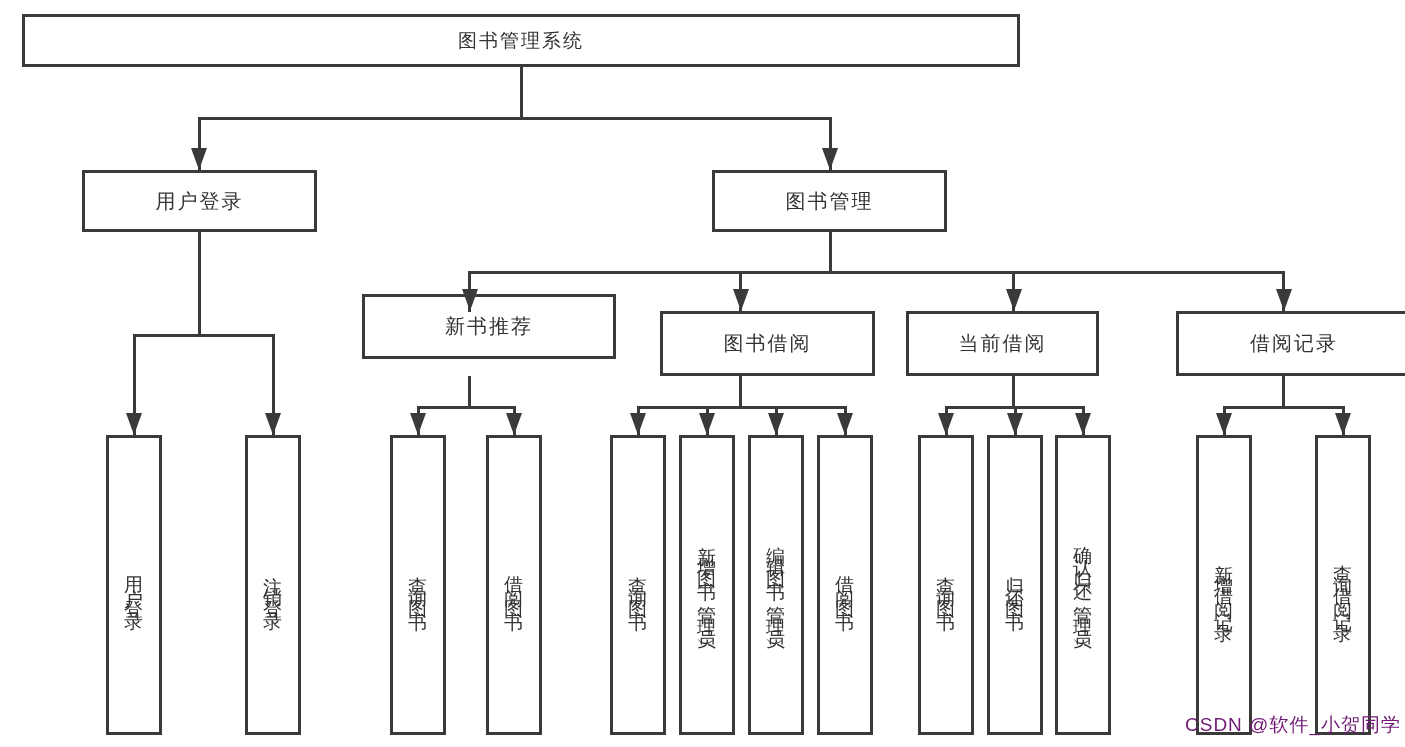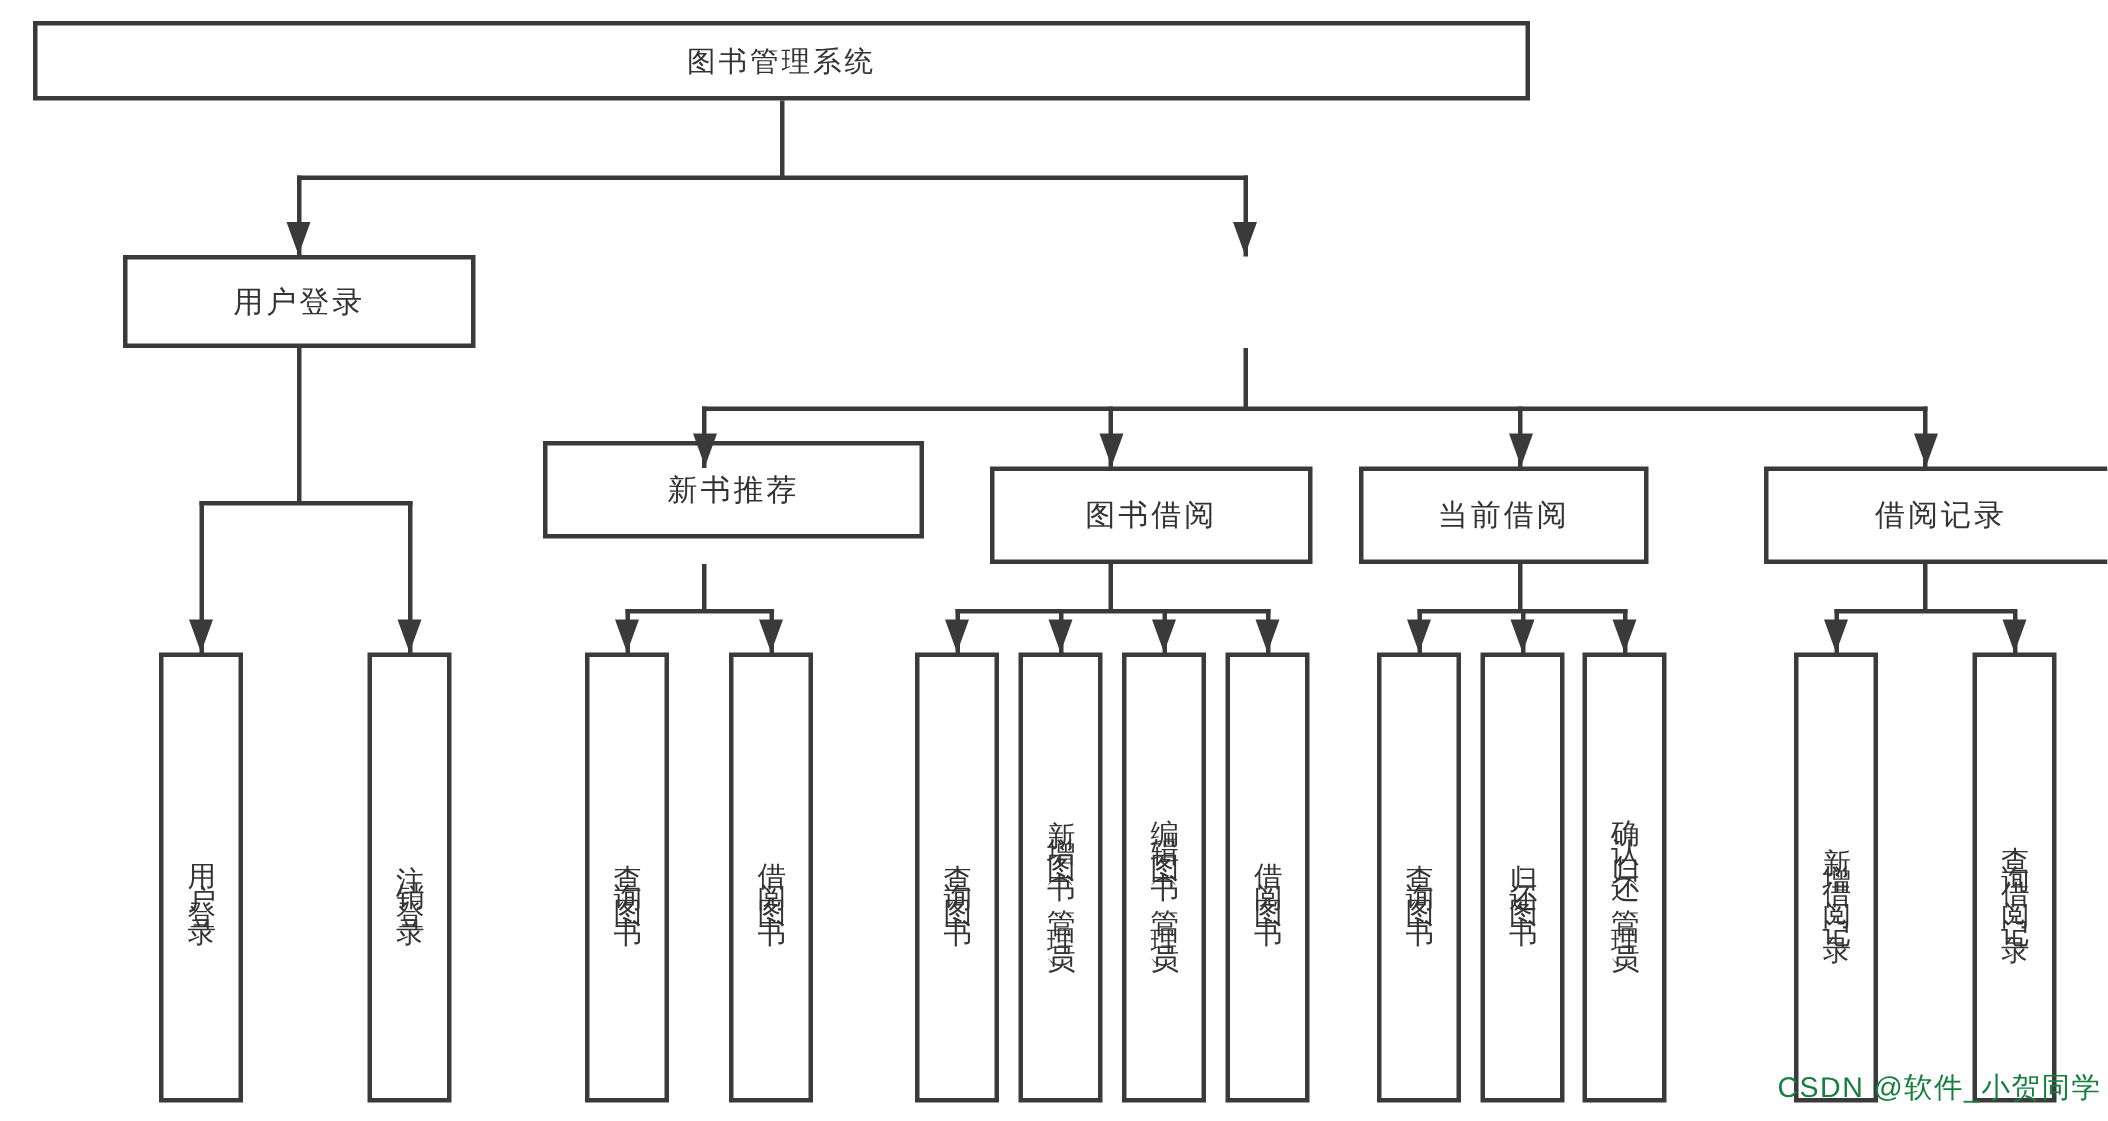--- a/index.html
+++ b/index.html
@@ -38,35 +38,36 @@
     width:0;height:0;
     border-left:8px solid transparent;
     border-right:8px solid transparent;
     border-top:22px solid #3a3a3a;
   }
 
   .watermark{
     position:absolute;
     left:1185px;top:712px;
     font-size:19px;
-    color:#15803d;
+    color:#701a75;
     letter-spacing:1px;
     z-index:5;
     white-space:nowrap;
   }
 </style>
 </head>
 <body>
 
 <div id="canvas">
 
   <div class="node root" style="left:22px;top:14px;width:998px;height:53px;">图书管理系统</div>
 
   <div class="node" style="left:82px;top:170px;width:235px;height:62px;">用户登录</div>
 
+  <div class="node" style="left:712px;top:170px;width:235px;height:62px;">图书管理</div>
 
   <div class="node" style="left:362px;top:294px;width:254px;height:65px;">新书推荐</div>
 
   <div class="node" style="left:633px;top:311px;width:215px;height:65px;margin-left:27px;">图书借阅</div>
 
   <div class="node" style="left:906px;top:311px;width:193px;height:65px;">当前借阅</div>
 
   <div class="node" style="left:1176px;top:311px;width:236px;height:65px;">借阅记录</div>
 
   <div class="node leaf" style="left:106px;top:435px;width:56px;height:300px;">用户登录</div>

